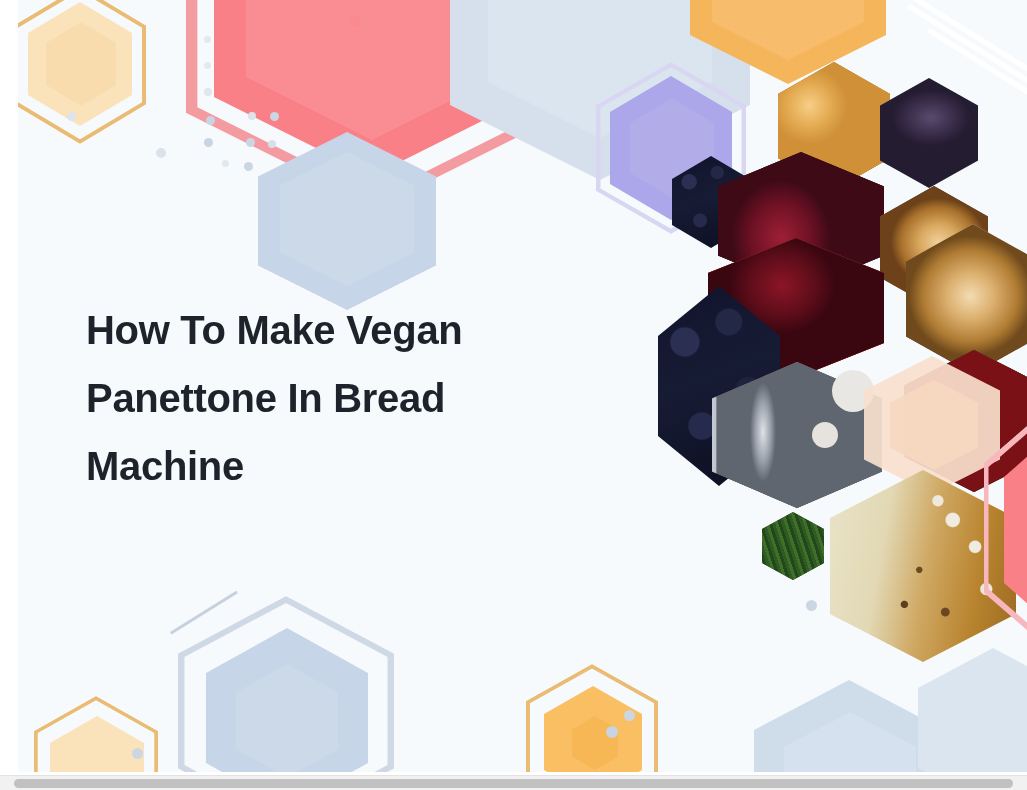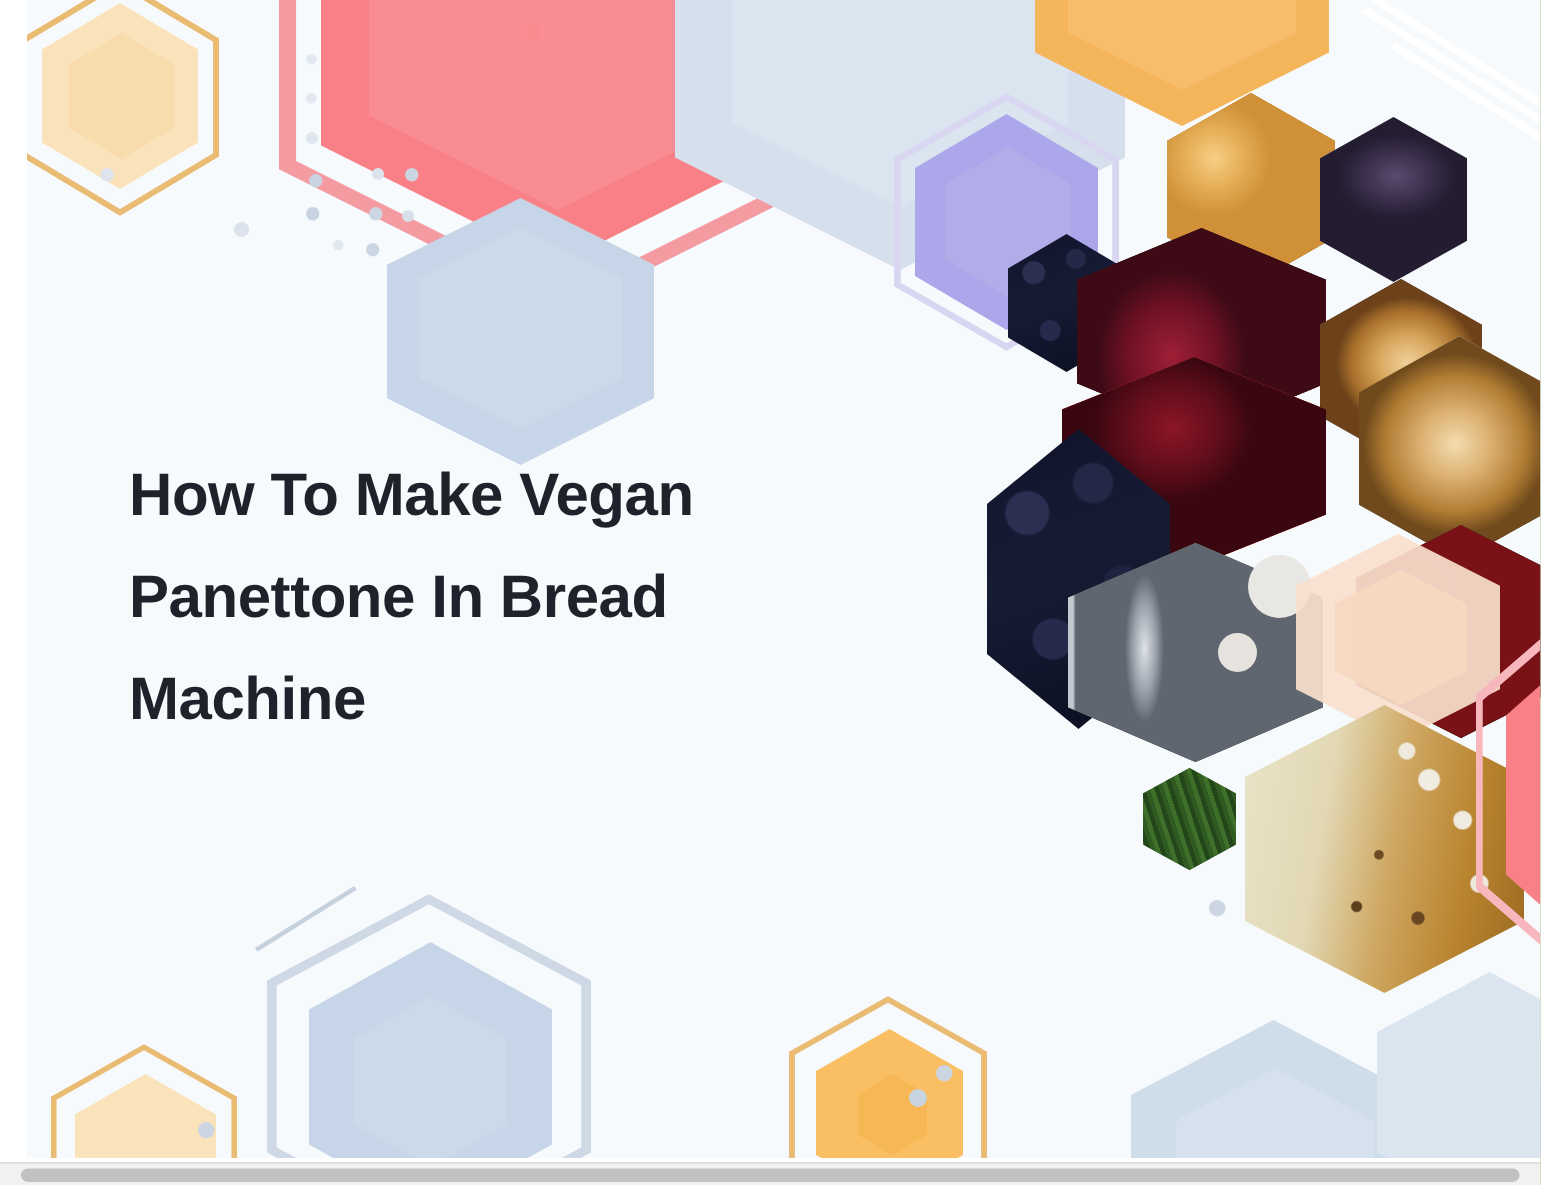--- a/index.html
+++ b/index.html
@@ -9,21 +9,21 @@
     height: 790px;
     overflow: hidden;
     background: #ffffff;
     font-family: "Liberation Sans", sans-serif;
   }
 
   #page {
     position: relative;
     width: 1027px;
     height: 790px;
-    background: #4d7c0f;
+    background: #c4b5fd;
     overflow: hidden;
   }
 
   
   #hero {
     position: absolute;
     left: 18px;
     top: 0px;
     width: 1009px;
     height: 772px;

